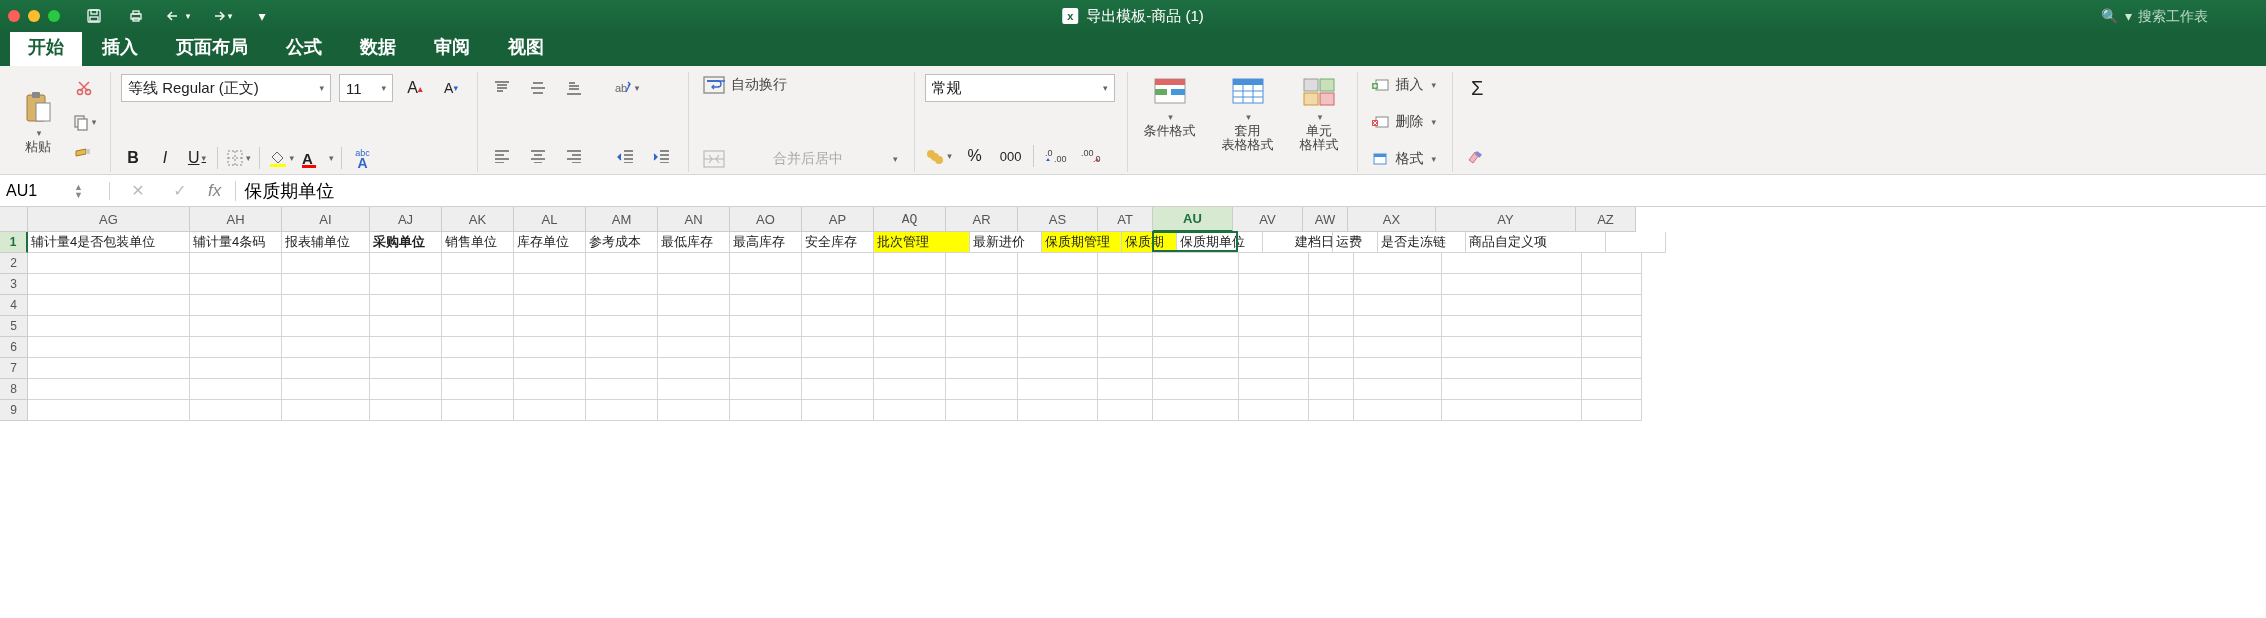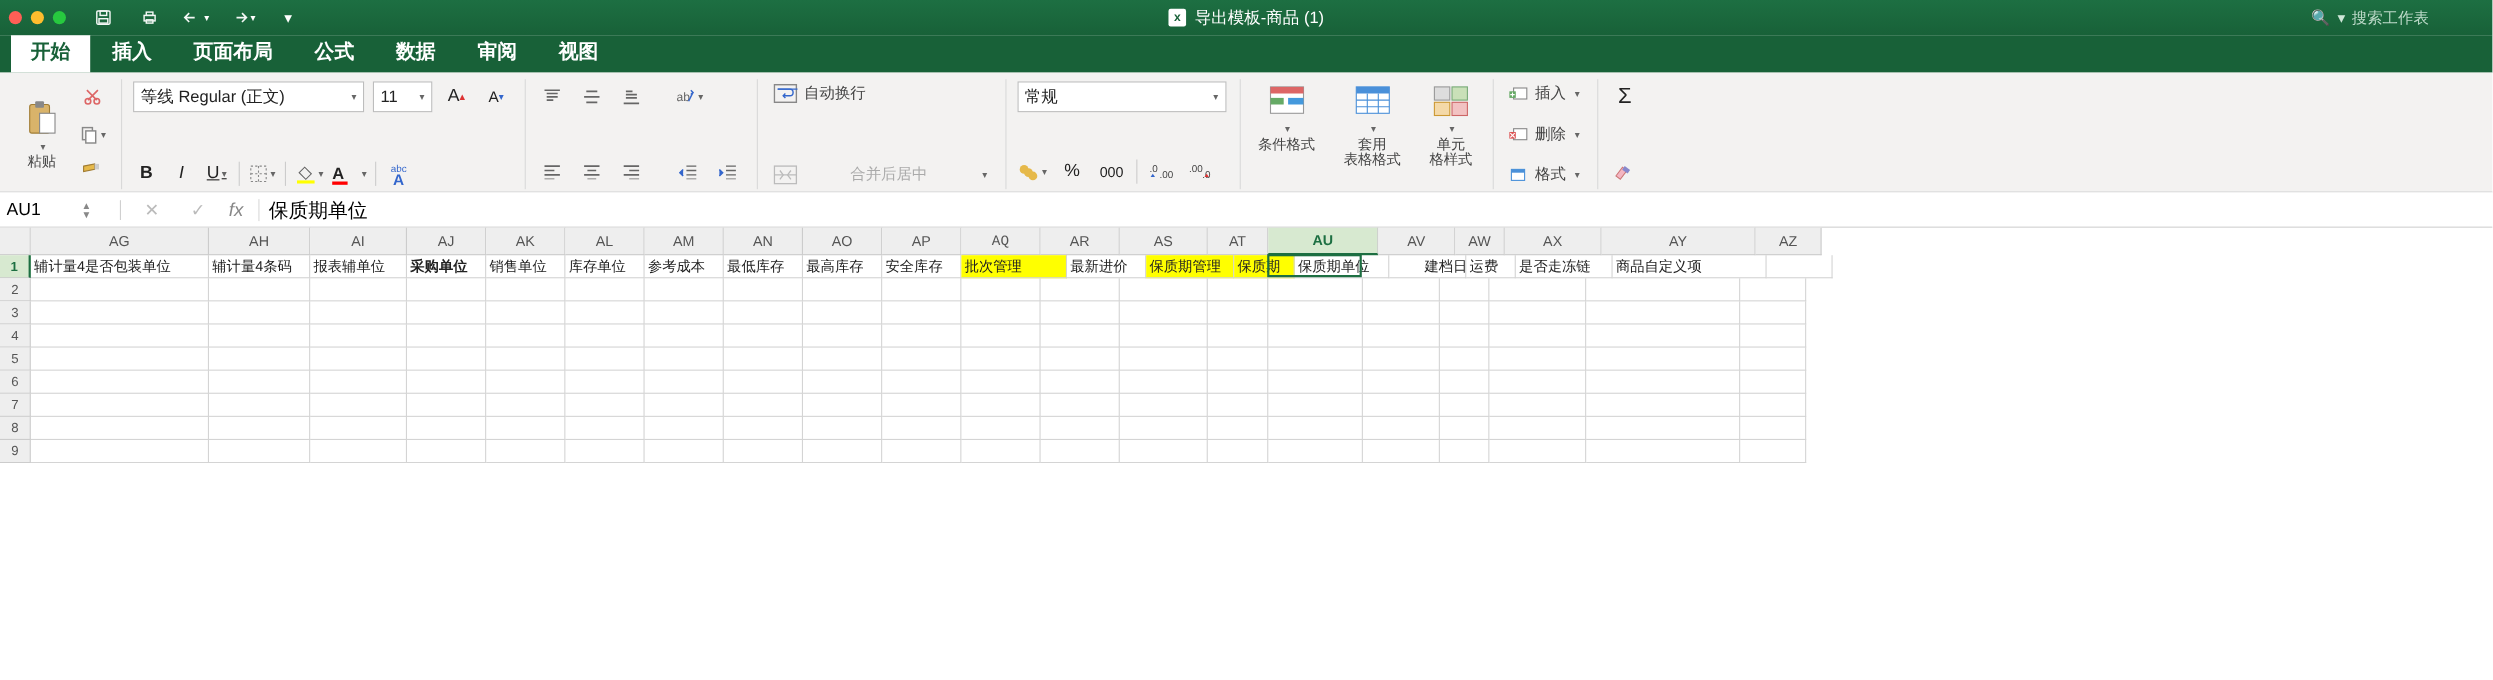--- a/index.html
+++ b/index.html
@@ -429,21 +429,21 @@
       <div class="ch" style="width: 72px;">AK</div>
       <div class="ch" style="width: 72px;">AL</div>
       <div class="ch" style="width: 72px;">AM</div>
       <div class="ch" style="width: 72px;">AN</div>
       <div class="ch" style="width: 72px;">AO</div>
       <div class="ch" style="width: 72px;">AP</div>
       <div class="ch" style="width: 72px; font-family: Liberation Mono, monospace;">AQ</div>
       <div class="ch" style="width: 72px;">AR</div>
       <div class="ch" style="width: 80px;">AS</div>
       <div class="ch" style="width: 55px;">AT</div>
-      <div class="ch sel" style="width: 100px;">AU</div>
+      <div class="ch sel" style="width: 80px;">AU</div>
       <div class="ch" style="width: 70px;">AV</div>
       <div class="ch" style="width: 45px;">AW</div>
       <div class="ch" style="width: 88px;">AX</div>
       <div class="ch" style="width: 140px;">AY</div>
       <div class="ch" style="width: 60px;">AZ</div>
     </div>
 </div>
 <div class="rows">
   <div class="rowheads" id="rowheads">
       <div class="rh sel">1</div>

